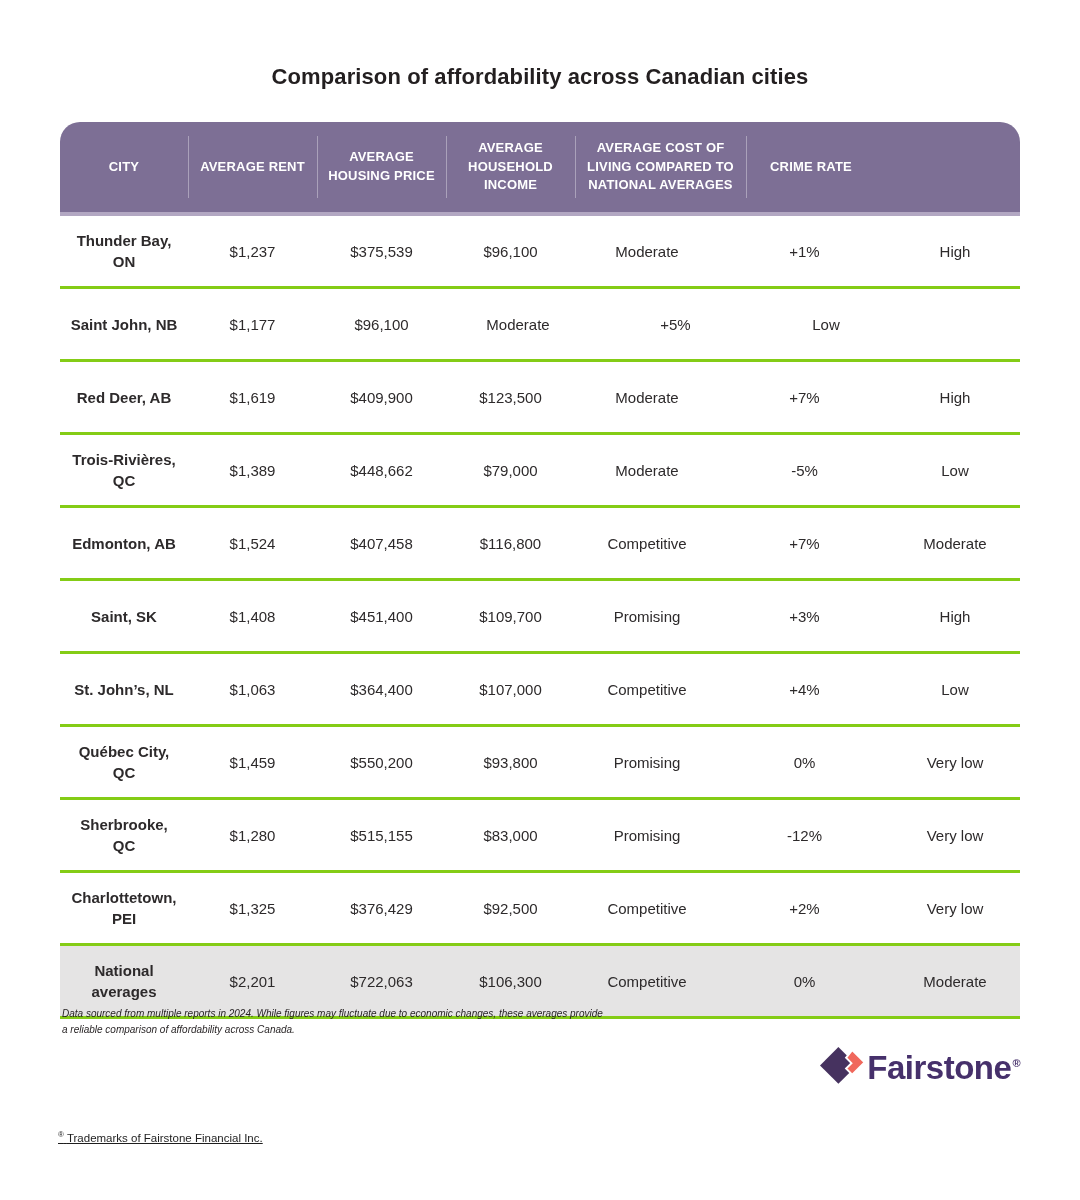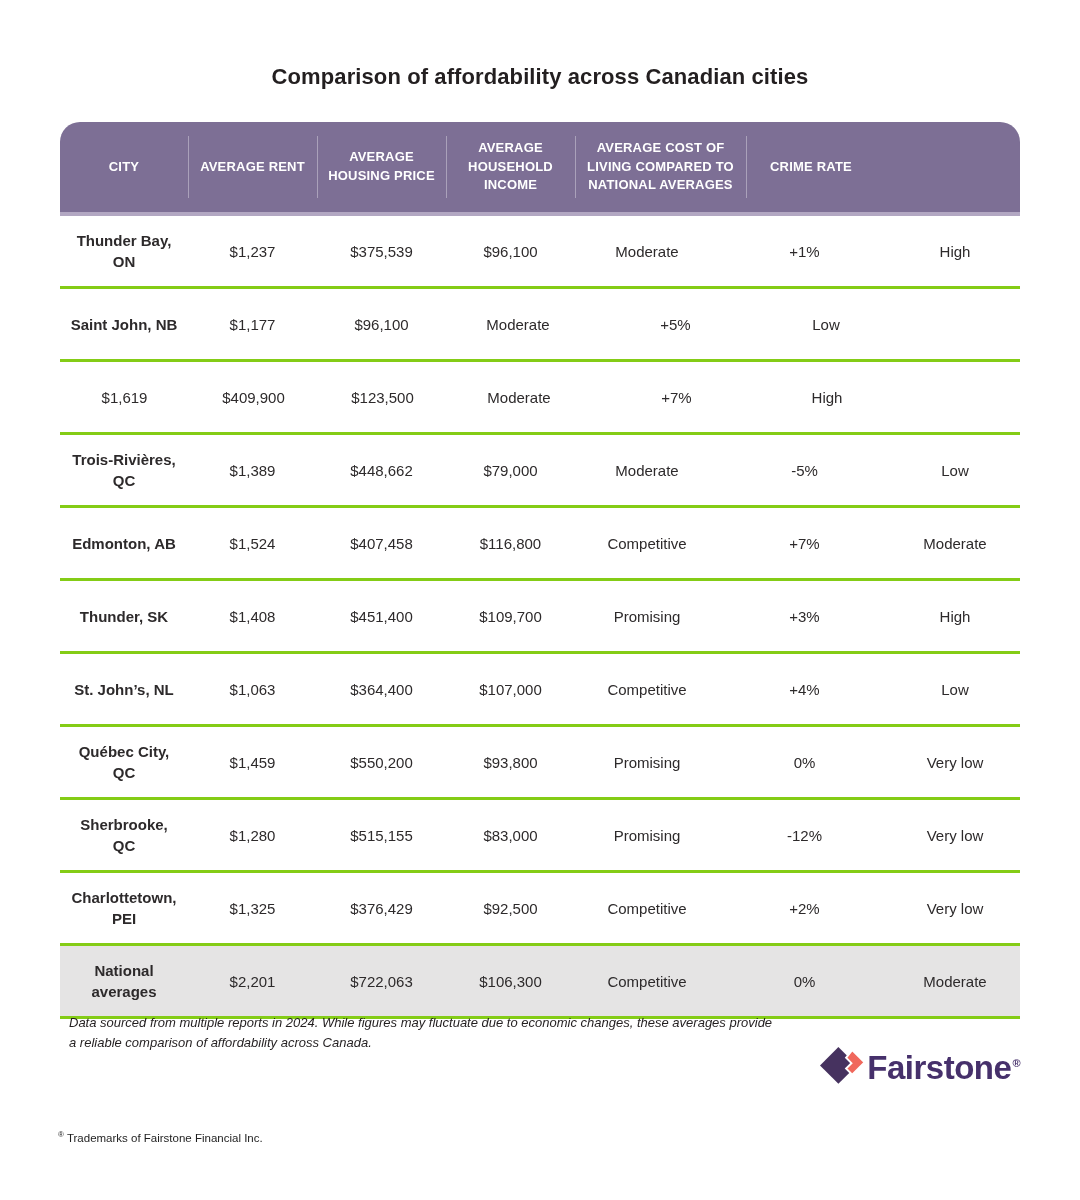--- a/index.html
+++ b/index.html
@@ -14,23 +14,23 @@
          color:#ffffff;font-size:13px;font-weight:700;line-height:1.45;letter-spacing:0.2px;
          padding:0 10px;box-sizing:border-box;}
   .hcell + .hcell::before{content:"";position:absolute;left:0;top:14px;bottom:14px;width:1px;
          background:rgba(255,255,255,0.35);}
   .c0{width:128px}.c1{width:129px}.c2{width:129px}.c3{width:129px}.c4{width:144px}.c5{width:171px}.c6{width:130px}
   .trow{display:flex;height:70px;border-bottom:3px solid #84cc16;background:#fff;}
   .trow.national{background:#e5e4e4;}
   .cell{display:flex;align-items:center;justify-content:center;text-align:center;
         font-size:15px;line-height:1.4;box-sizing:border-box;padding:0 8px;color:#2d2a2b;}
   .cell.city{font-weight:700;white-space:pre-line;}
-  .footnote{position:absolute;left:62px;top:1006px;margin:7px;width:900px;
-            font-style:italic;font-size:13px;line-height:1.55;color:#231f20;white-space:pre-line;}
-  .trademark{position:absolute;left:58px;top:1132px;font-size:11.5px;color:#1e1e1e;}
+  .footnote{position:absolute;left:62px;top:1006px;margin:0;width:900px;
+            font-style:italic;font-size:10px;line-height:1.55;color:#231f20;white-space:pre-line;}
+  .trademark{position:absolute;left:58px;top:1132px;font-size:11.5px;color:#1e1e1e;text-decoration:underline;}
   .trademark sup{font-size:8px;line-height:0;}
   .logo{position:absolute;top:1044px;right:60px;display:flex;align-items:center;gap:1px;justify-content:flex-end;}
   .logo-word{font-size:33px;font-weight:700;color:#46306b;letter-spacing:-0.5px;line-height:1;}
   .logo-word sup{font-size:11px;margin-left:1px;}
 </style>
 </head>
 <body>
 
 <div class="page">
 
@@ -61,20 +61,21 @@
   <div class="trow">
     <div class="cell city c0">Saint John, NB</div>
     <div class="cell c1">$1,177</div>
     <div class="cell c3">$96,100</div>
     <div class="cell c4">Moderate</div>
     <div class="cell c5">+5%</div>
     <div class="cell c6">Low</div>
   </div>
 
   <div class="trow">
+    <div class="cell city c0">Red Deer, AB</div>
     <div class="cell c1">$1,619</div>
     <div class="cell c2">$409,900</div>
     <div class="cell c3">$123,500</div>
     <div class="cell c4">Moderate</div>
     <div class="cell c5">+7%</div>
     <div class="cell c6">High</div>
   </div>
 
   <div class="trow">
     <div class="cell city c0">Trois-Rivières,
@@ -91,21 +92,21 @@
     <div class="cell city c0">Edmonton, AB</div>
     <div class="cell c1">$1,524</div>
     <div class="cell c2">$407,458</div>
     <div class="cell c3">$116,800</div>
     <div class="cell c4">Competitive</div>
     <div class="cell c5">+7%</div>
     <div class="cell c6">Moderate</div>
   </div>
 
   <div class="trow">
-    <div class="cell city c0">Thunder, SK</div>
+    <div class="cell city c0">Saint, SK</div>
     <div class="cell c1">$1,408</div>
     <div class="cell c2">$451,400</div>
     <div class="cell c3">$109,700</div>
     <div class="cell c4">Promising</div>
     <div class="cell c5">+3%</div>
     <div class="cell c6">High</div>
   </div>
 
   <div class="trow">
     <div class="cell city c0">St. John’s, NL</div>

